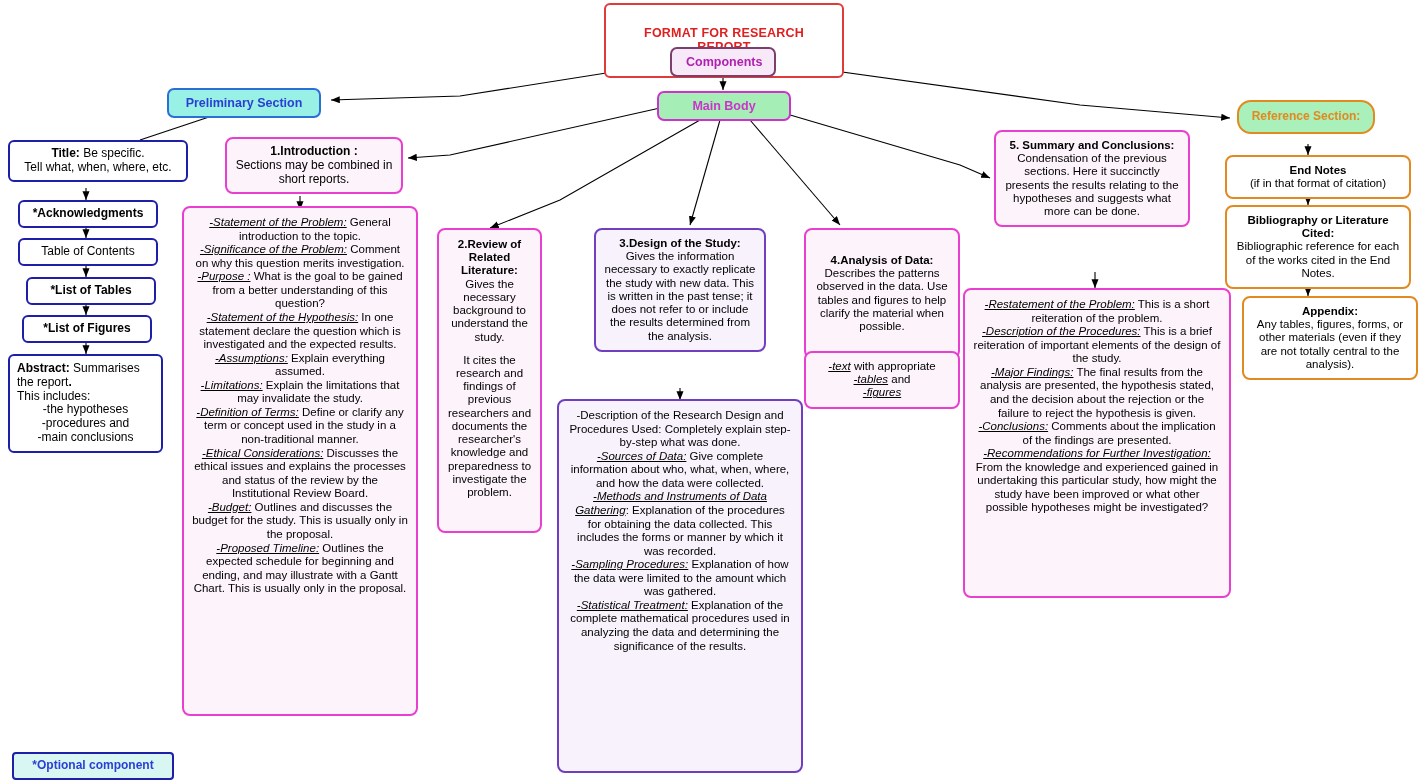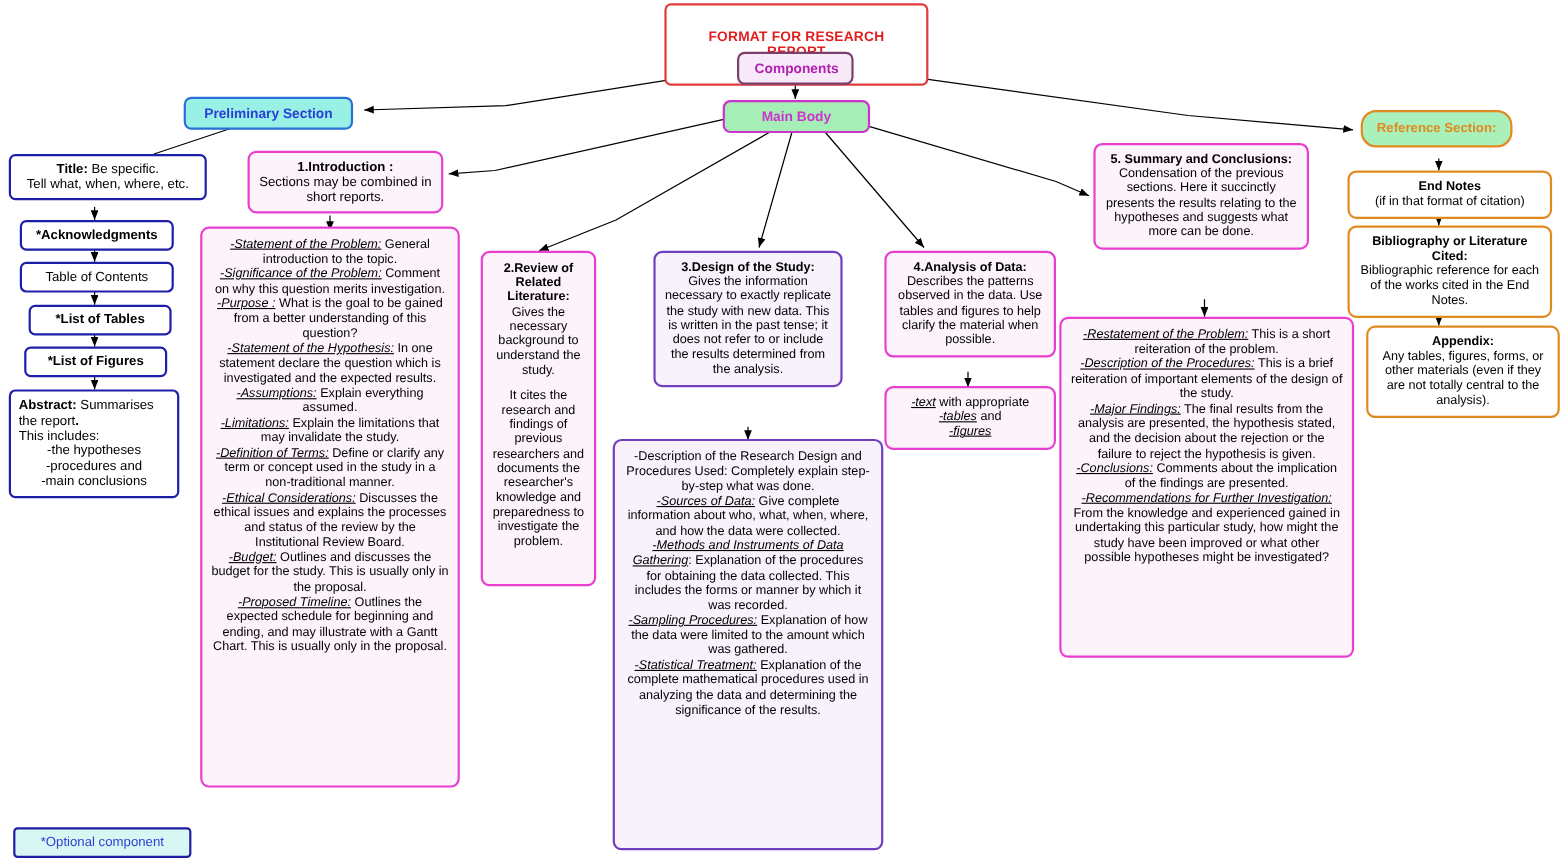--- a/index.html
+++ b/index.html
@@ -107,21 +107,21 @@
     border-radius: 8px;
     color: #000000;
     font-size: 12px;
     padding: 6px 8px;
   }
   .n-optional {
     background: #d9f7f2;
     border: 2px solid #1e1ea8;
     border-radius: 4px;
     color: #2a3fd6;
-    font-weight: normal;
+    font-weight: bold;
     font-size: 12px;
     padding: 5px 8px;
   }
   .b { font-weight: bold; }
   .u { }
   .iu { font-style: italic; text-decoration: underline; }
   .gap { display:block; height: 10px; }
 </style>
 </head>
 <body>
@@ -276,21 +276,21 @@
       <span>Completely explain step-by-step what was done.</span></span>
     <span class="txt"><span class="iu">-Sources of Data:</span>
       <span>Give complete information about who, what, when, where, and how the data were collected.</span></span>
     <span class="txt"><span class="iu">-Methods and Instruments of Data Gathering</span><span>: Explanation of the procedures for obtaining the data collected. This includes the forms or manner by which it was recorded.</span></span>
     <span class="txt"><span class="iu">-Sampling Procedures:</span>
       <span>Explanation of how the data were limited to the amount which was gathered.</span></span>
     <span class="txt"><span class="iu">-Statistical Treatment:</span>
       <span>Explanation of the complete mathematical procedures used in analyzing the data and determining the significance of the results.</span></span>
   </div>
 
-  <div class="node n-pink" style="left:804px; top:228px; width:156px; padding:7px 8px; font-size:11.5px;">
+  <div class="node n-pink" style="left:804px; top:228px; width:156px; padding:24px 8px; font-size:11.5px;">
     <span class="txt b">4.Analysis of Data:</span>
     <span class="txt">Describes the patterns observed in the data. Use tables and figures to help clarify the material when possible.</span>
   </div>
 
   <div class="node n-pink" style="left:804px; top:351px; width:156px; padding:7px 8px; font-size:11.5px; text-align:center;">
     <span class="txt"><span class="iu">-text</span>
       <span>with appropriate</span></span>
     <span class="txt"><span class="iu">-tables</span>
       <span>and</span></span>
     <span class="txt"><span class="iu">-figures</span></span>

